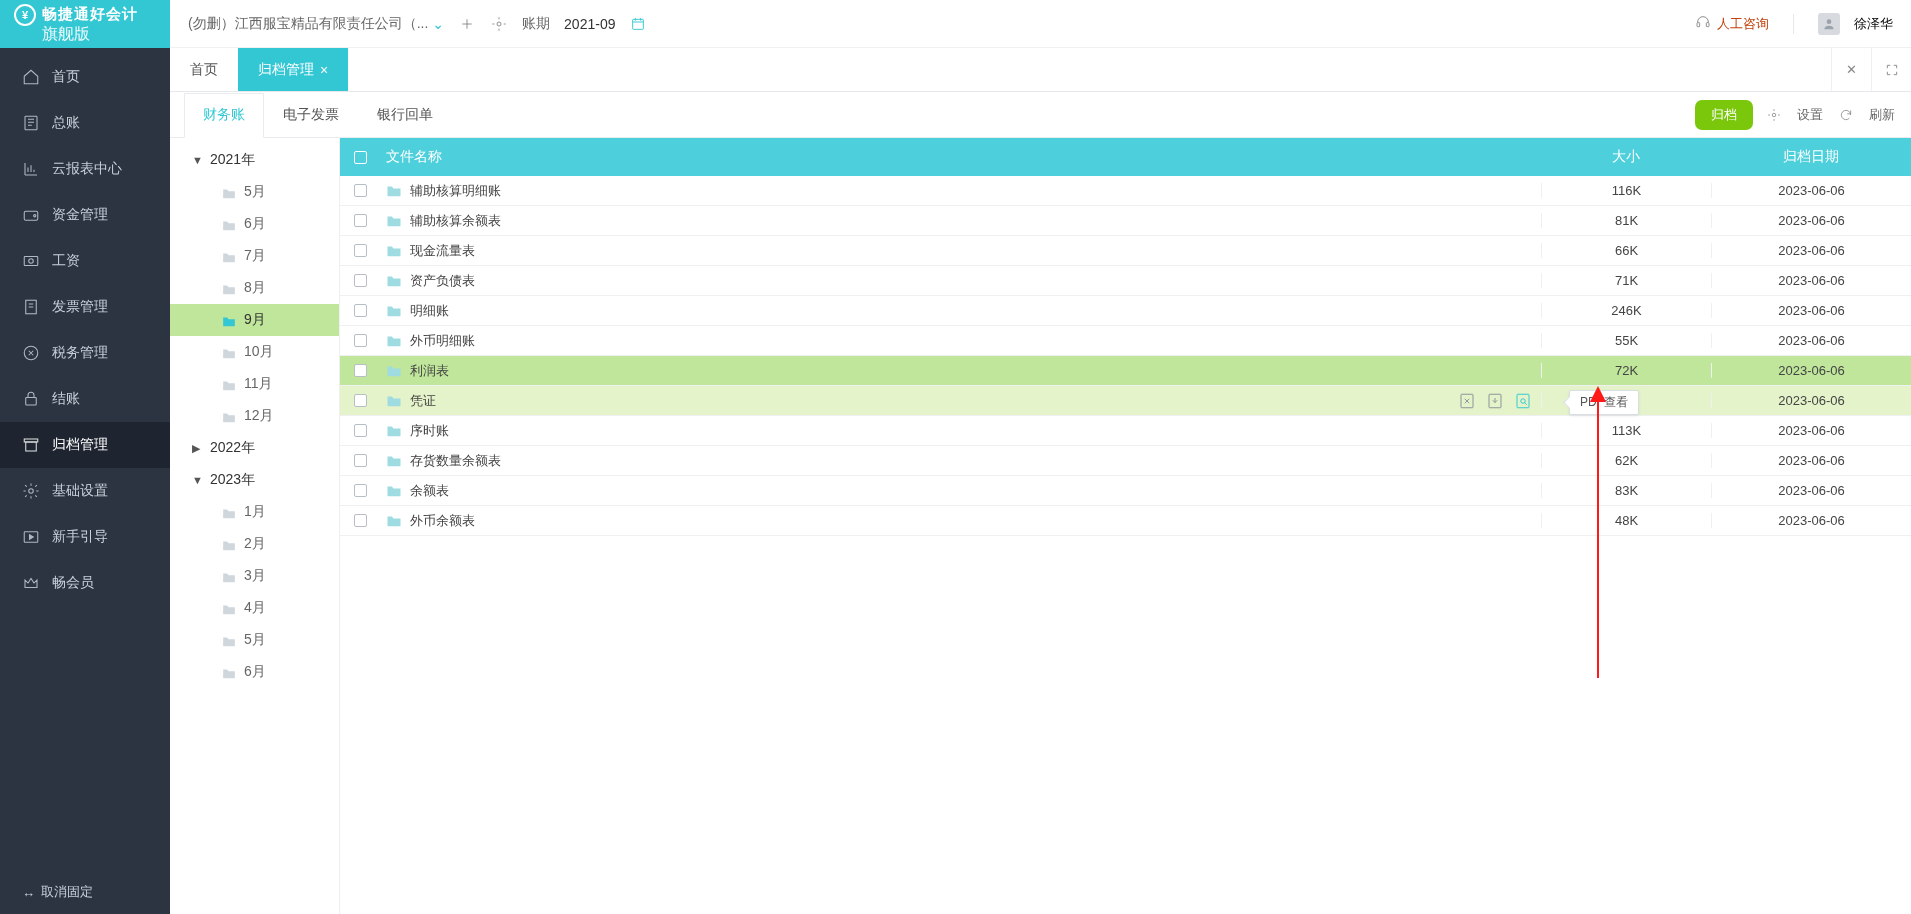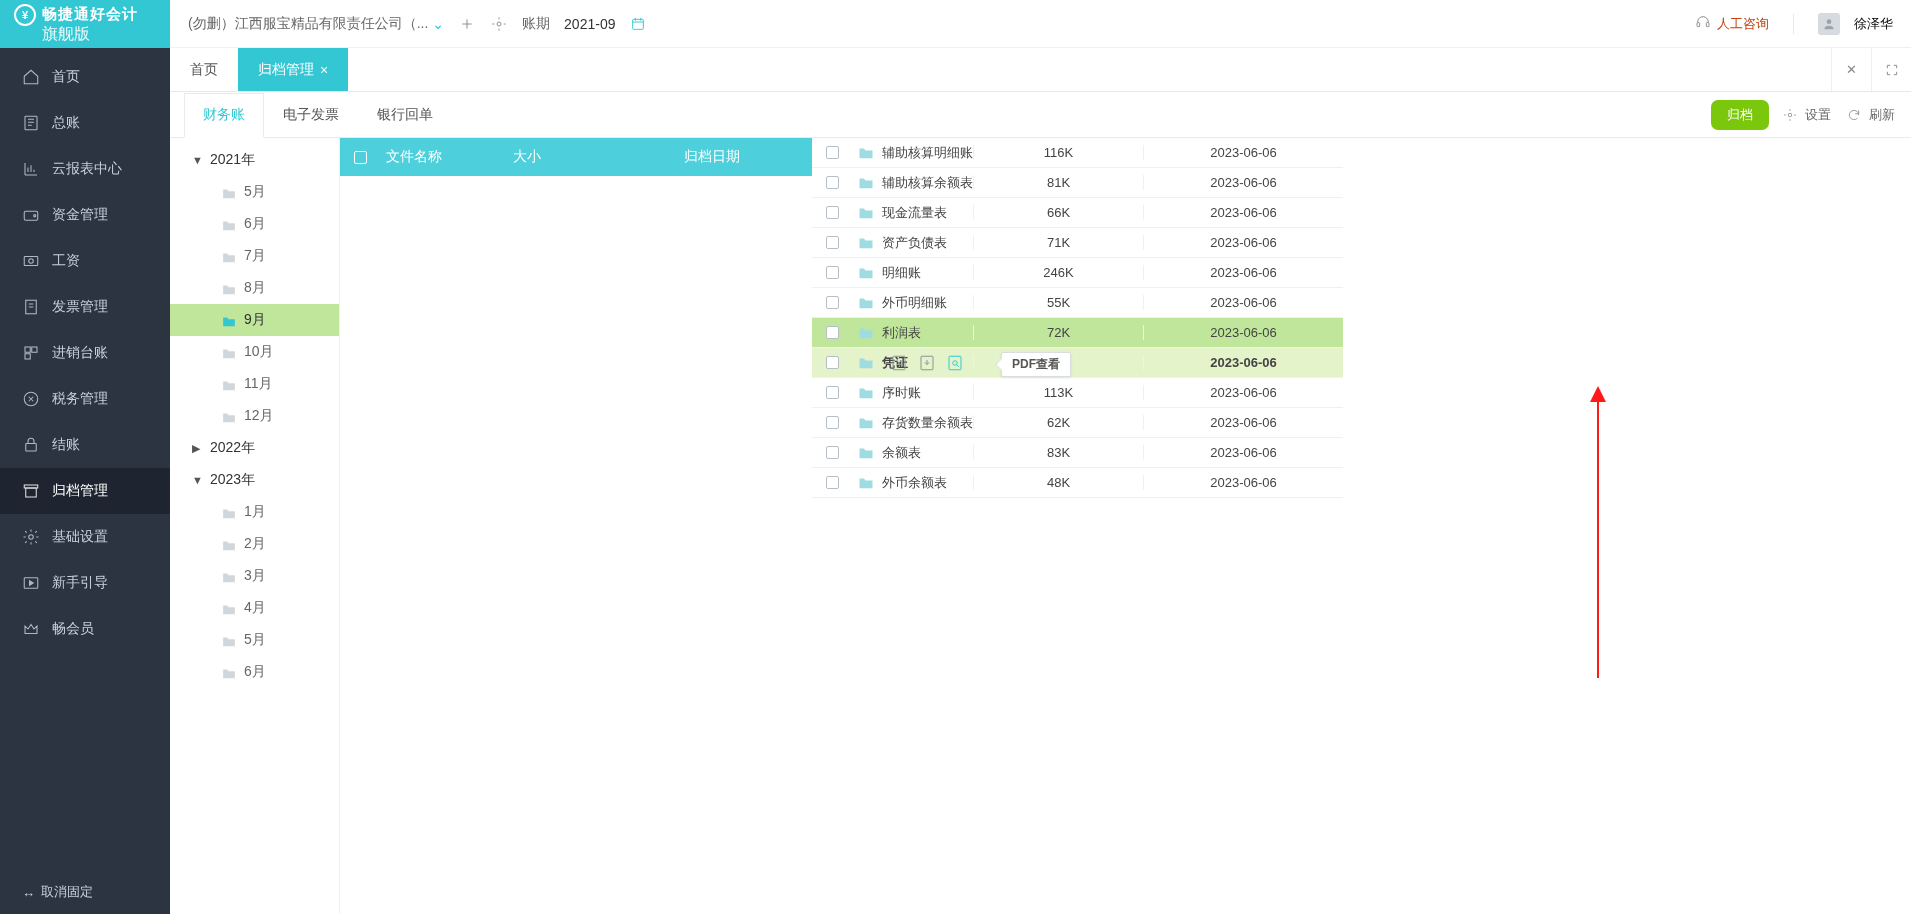--- a/index.html
+++ b/index.html
@@ -49,46 +49,46 @@
 
 
 .content { flex:1; display:flex; flex-direction:column; background:#fff; margin:0; }
 
 
 .subtab-row { height:46px; display:flex; align-items:center; border-bottom:1px solid #e9ecef; padding-left:14px; }
 .subtab { padding:0 18px; height:100%; display:flex; align-items:center; font-size:14px; color:#555; cursor:pointer; border:1px solid transparent; }
 .subtab.active { color:#32c7d3; border:1px solid #e9ecef; border-bottom:1px solid #fff; margin-bottom:-1px; background:#fff; }
 .subtab-row .spacer { flex:1; }
 .btn-archive { background:#7ac70c; color:#fff; padding:6px 16px; border-radius:7px; font-size:13px; cursor:pointer; margin-right:14px; }
-.action-link { display:flex; align-items:center; gap:8px; color:#666; font-size:13px; cursor:pointer; margin-right:16px; }
+.action-link { display:flex; align-items:center; gap:16px; color:#666; font-size:13px; cursor:pointer; margin-right:16px; }
 .action-link svg { width:14px; height:14px; stroke:#888; fill:none; stroke-width:1.4; }
 
 
 .bodysplit { flex:1; display:flex; overflow:hidden; }
 
 
 .tree { width:170px; border-right:1px solid #eef0f2; padding-top:6px; overflow:auto; }
 .tree-year { display:flex; align-items:center; height:32px; padding-left:22px; gap:8px; font-size:14px; color:#333; cursor:pointer; }
 .tree-year .arrow { font-size:11px; color:#555; width:10px; }
 .tree-month { display:flex; align-items:center; height:32px; padding-left:52px; gap:8px; font-size:14px; color:#666; cursor:pointer; }
 .tree-month.sel { background:#bfe69a; color:#333; }
 .fold-icon { width:14px; height:12px; }
 .fold-icon svg { width:14px; height:12px; fill:#cfd6dc; }
 .tree-month.sel .fold-icon svg { fill:#32c7d3; }
 
 
-.tablewrap { flex:1; display:flex; flex-direction:row; position:relative; }
+.tablewrap { flex:1; display:flex; flex-direction:column; position:relative; }
 .thead { background:#4dd0db; color:#fff; height:38px; display:flex; align-items:center; font-size:14px; }
 .th-chk { width:40px; display:flex; justify-content:center; }
 .th-name { flex:1; padding-left:6px; }
 .th-size { width:170px; text-align:center; }
 .th-date { width:200px; text-align:center; }
 .row { height:30px; display:flex; align-items:center; border-bottom:1px solid #eef0f2; font-size:13px; color:#444; position:relative; }
 .row.sel { background:#bfe69a; }
-.row.hov { background:#e4f3c9;font-weight:bold; }
+.row.hov { background:#e4f3c9; }
 .cell-chk { width:40px; display:flex; justify-content:center; }
 .cell-name { flex:1; display:flex; align-items:center; gap:8px; padding-left:6px; }
 .fileicon { width:16px; height:13px; }
 .fileicon svg { width:16px; height:13px; fill:#9fdce2; }
 .cell-size { width:170px; text-align:center; border-left:1px solid #eef0f2; }
 .cell-date { width:200px; text-align:center; border-left:1px solid #eef0f2; }
 .chkbox { width:13px; height:13px; border:1px solid #b7bec6; border-radius:2px; background:#fff; }
 .hd-chk { width:13px; height:13px; border:1px solid #fff; border-radius:2px; }
 
 
@@ -164,30 +164,20 @@
           <span>工资</span>
         </div>
       <div class="nav-item">
           <span class="nav-icon">
             <svg viewBox="0 0 24 24">
               <rect x="5" y="3" width="14" height="18"></rect>
               <path d="M9 8h6M9 12h6"></path>
             </svg>
           </span>
           <span>发票管理</span>
-        </div>
-      <div class="nav-item">
-          <span class="nav-icon">
-            <svg viewBox="0 0 24 24">
-              <rect x="4" y="4" width="7" height="7"></rect>
-              <rect x="13" y="4" width="7" height="7"></rect>
-              <rect x="4" y="13" width="7" height="7"></rect>
-            </svg>
-          </span>
-          <span>进销台账</span>
         </div>
       <div class="nav-item">
           <span class="nav-icon">
             <svg viewBox="0 0 24 24">
               <circle cx="12" cy="12" r="9"></circle>
               <path d="M9 9l6 6M15 9l-6 6"></path>
             </svg>
           </span>
           <span>税务管理</span>
         </div>

